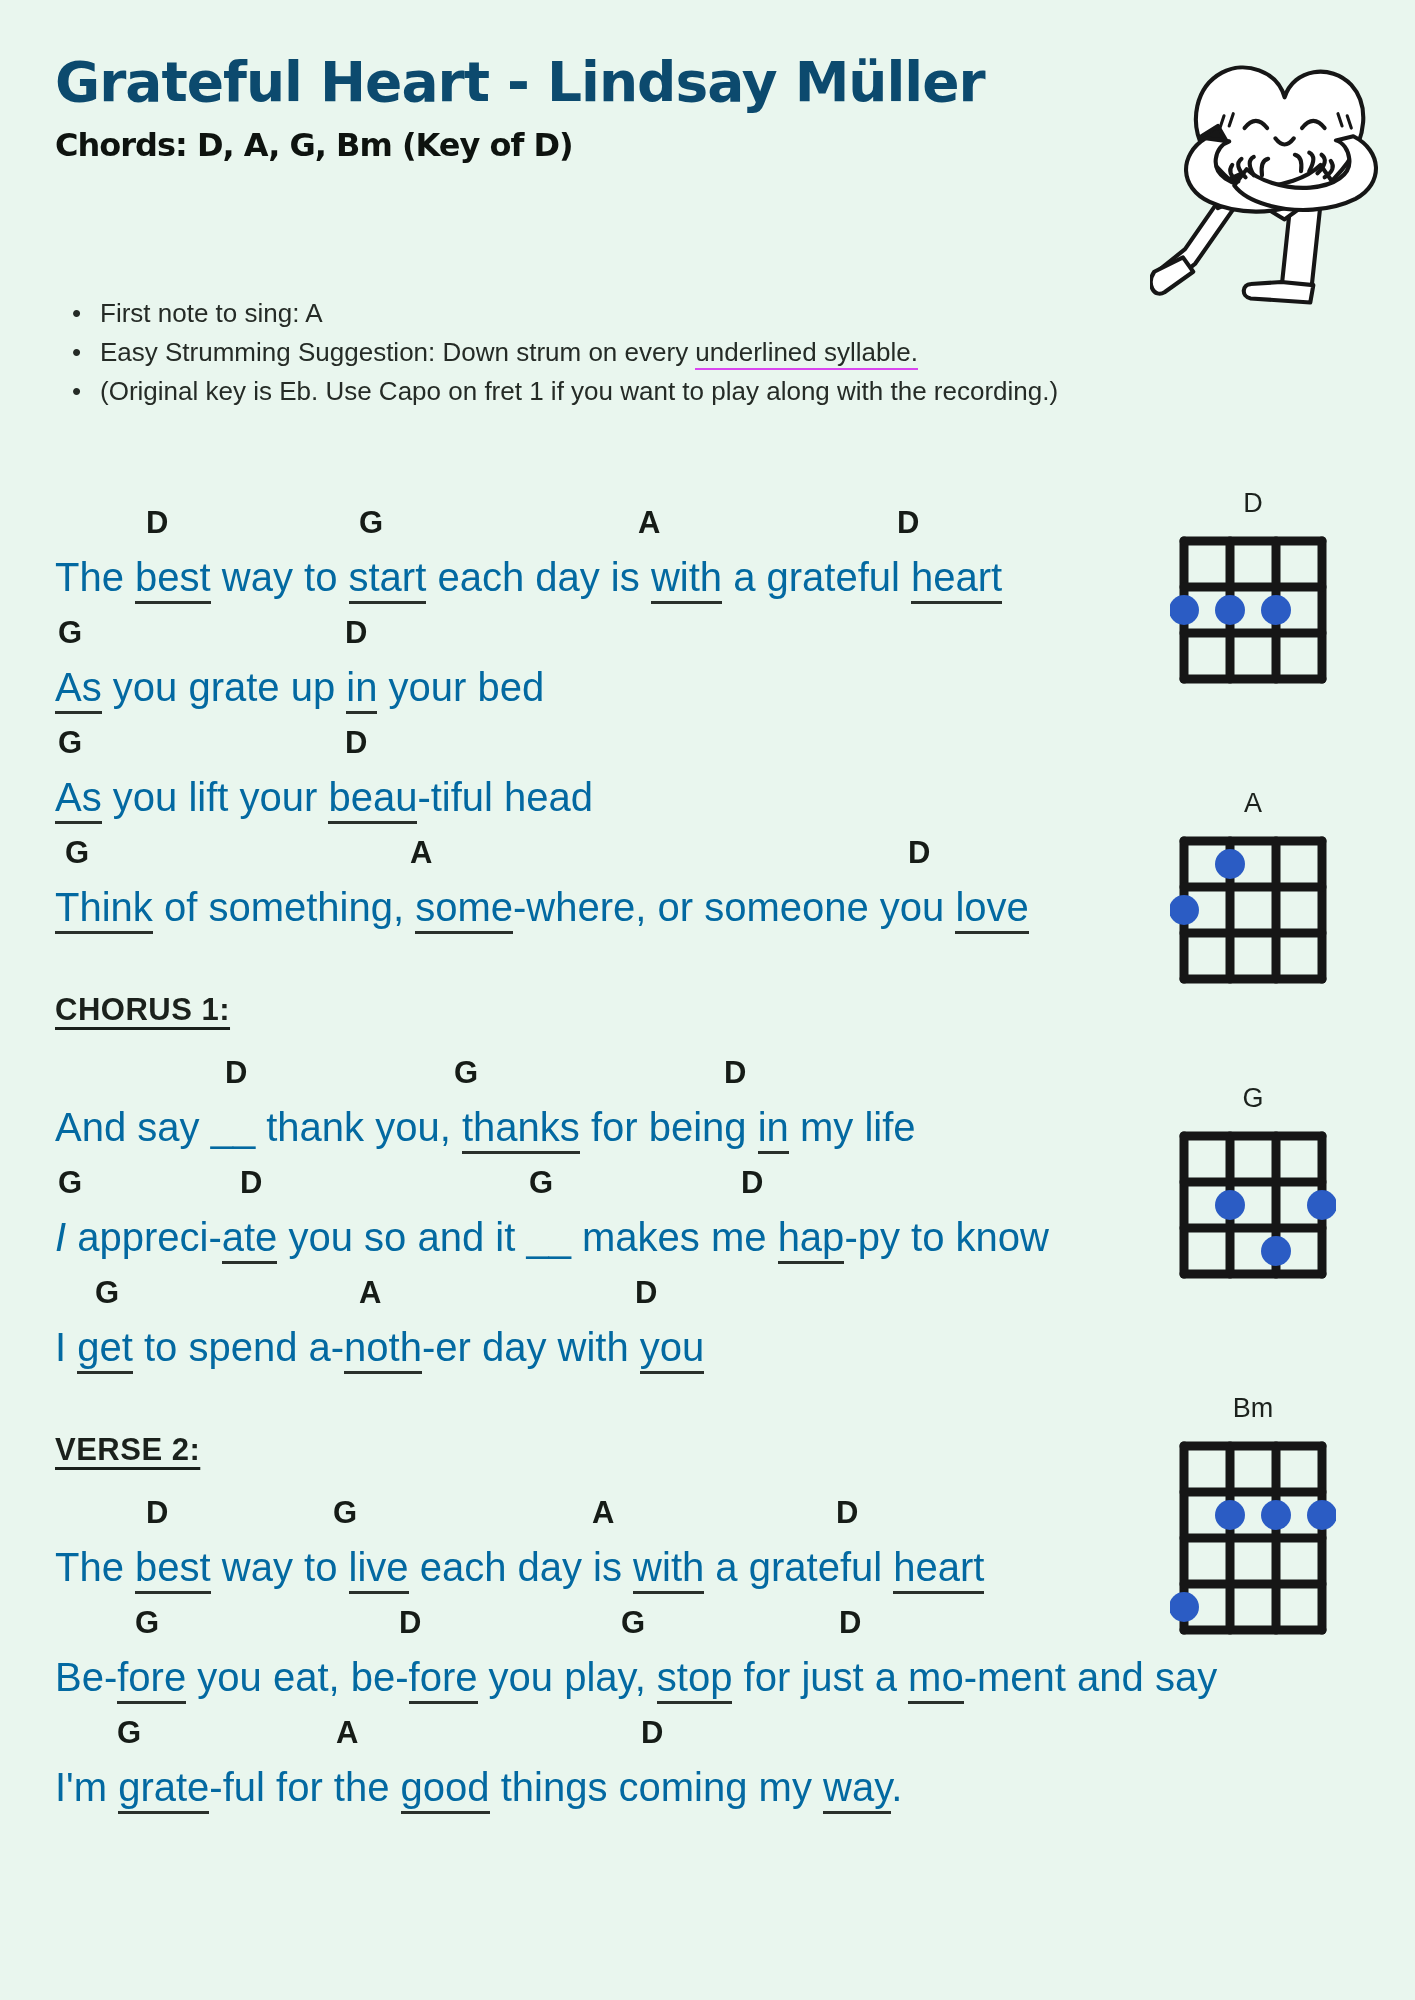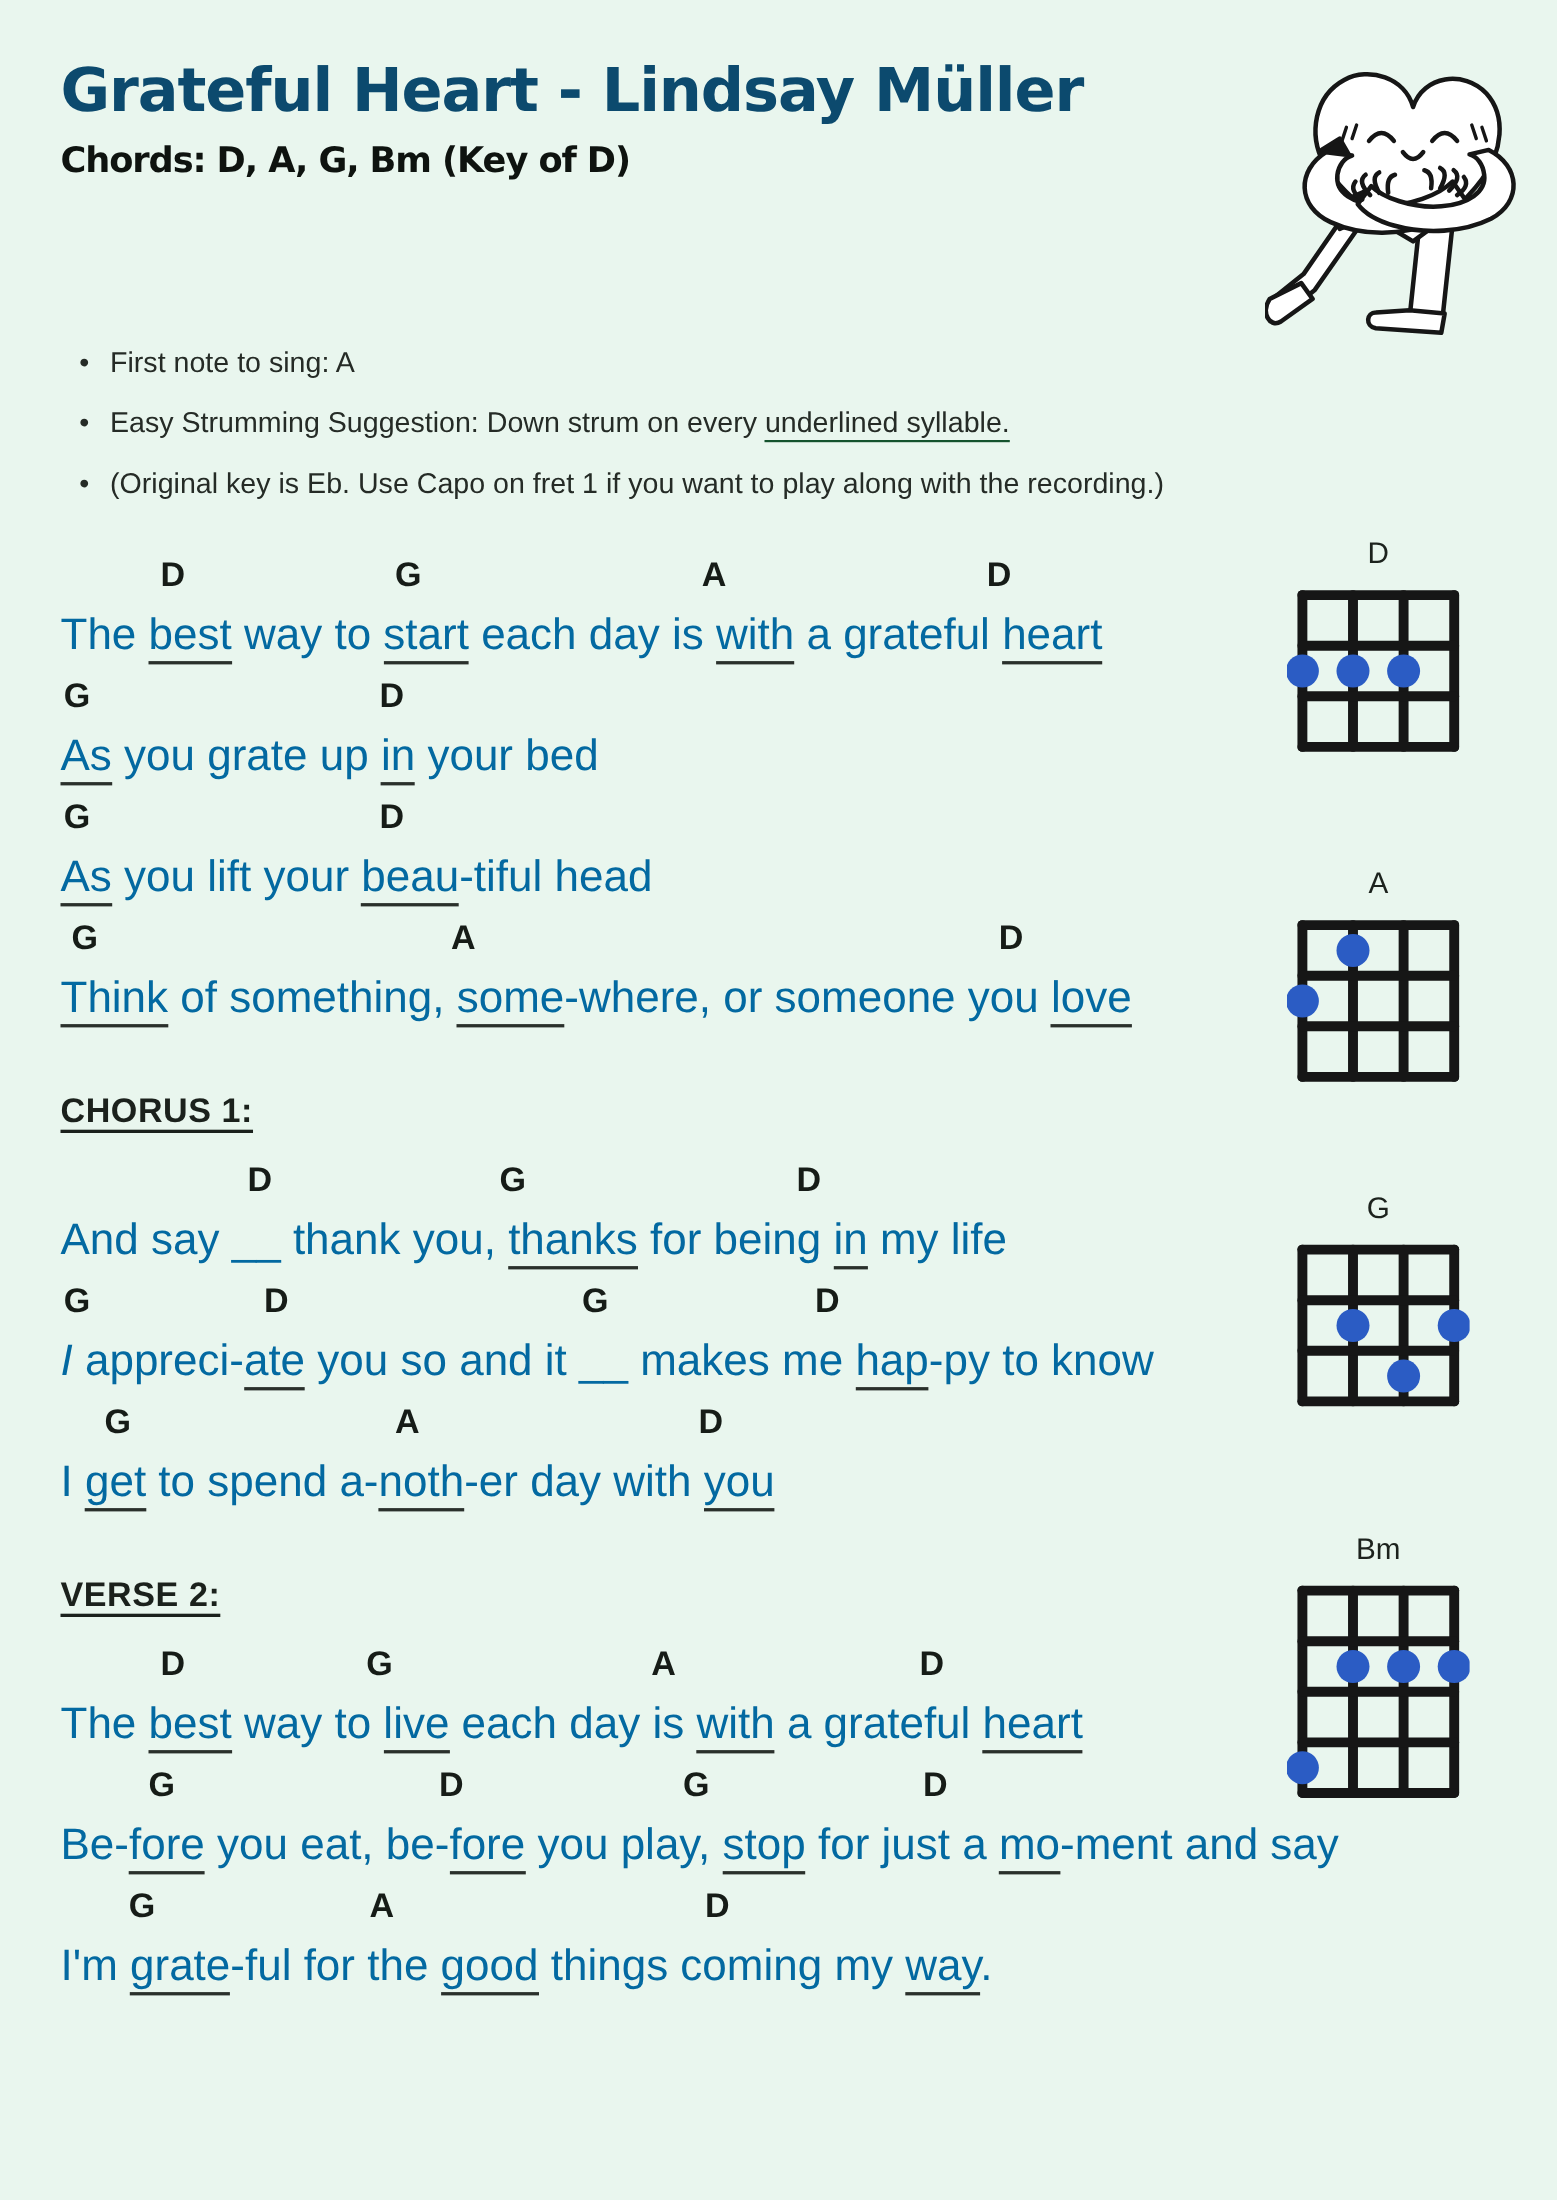--- a/index.html
+++ b/index.html
@@ -19,24 +19,24 @@
   .subtitle {
     position:absolute; left:55px; top:126px;
     font-family:"DejaVu Sans", sans-serif;
     font-weight:bold; font-size:32px; letter-spacing:-1px; color:#0e130f;
     white-space:nowrap;
   }
   .heart-wrap { position:absolute; left:1150px; top:48px; width:262px; height:292px; }
   .notes { position:absolute; left:70px; top:294px; list-style:none; width:1330px; }
   .notes li {
     position:relative; padding-left:30px;
-    font-size:26px; line-height:39px; color:#252b26; white-space:nowrap;margin-top:16px;
+    font-size:26px; line-height:39px; color:#252b26; white-space:nowrap;
   }
   .notes li::before { content:"\2022"; position:absolute; left:2px; top:0; font-size:26px; }
-  .u-note { border-bottom:2px solid #14532d; padding-bottom:1px; }
+  .u-note { border-bottom:2px solid #d946ef; padding-bottom:1px; }
 
   .content { position:absolute; left:55px; top:497px; width:1120px; }
   .section { margin-bottom:55px; }
   .section-heading {
     height:55px; font-size:31px; font-weight:bold; letter-spacing:0.5px; color:#1b211c;
     text-decoration:underline; text-decoration-thickness:3px; text-underline-offset:7px;
   }
   .chord-row { position:relative; height:55px; }
   .chord {
     position:absolute; top:8px;

